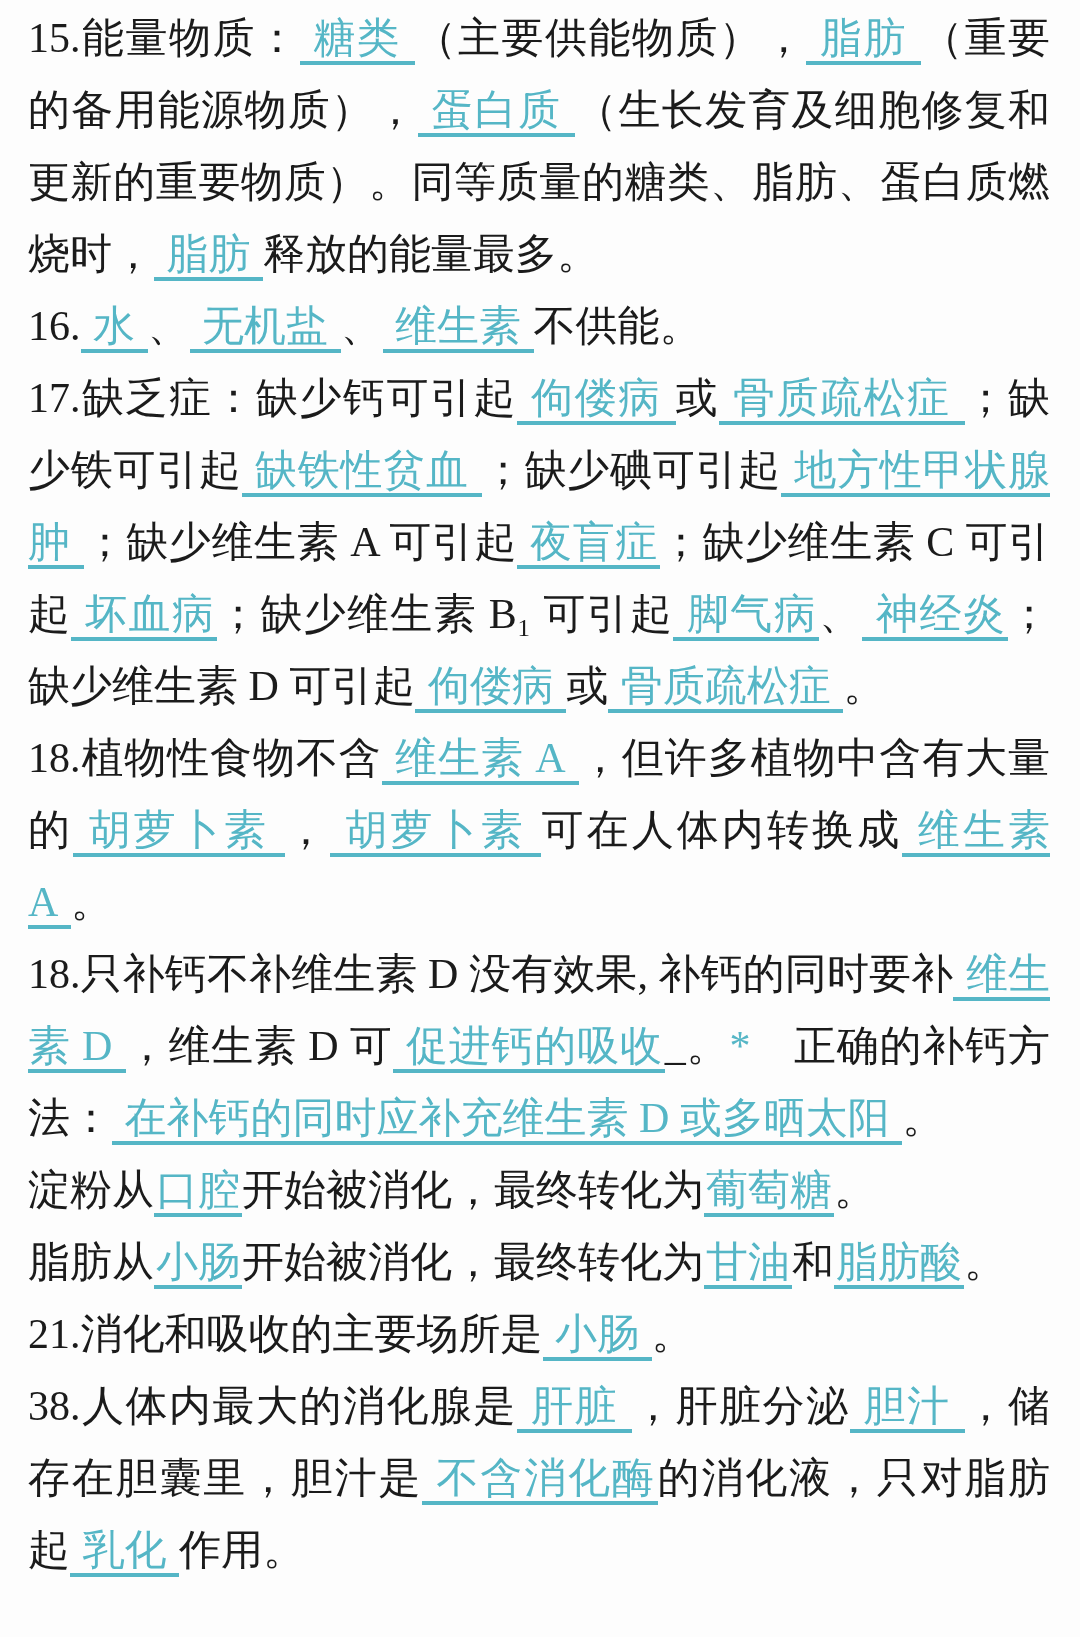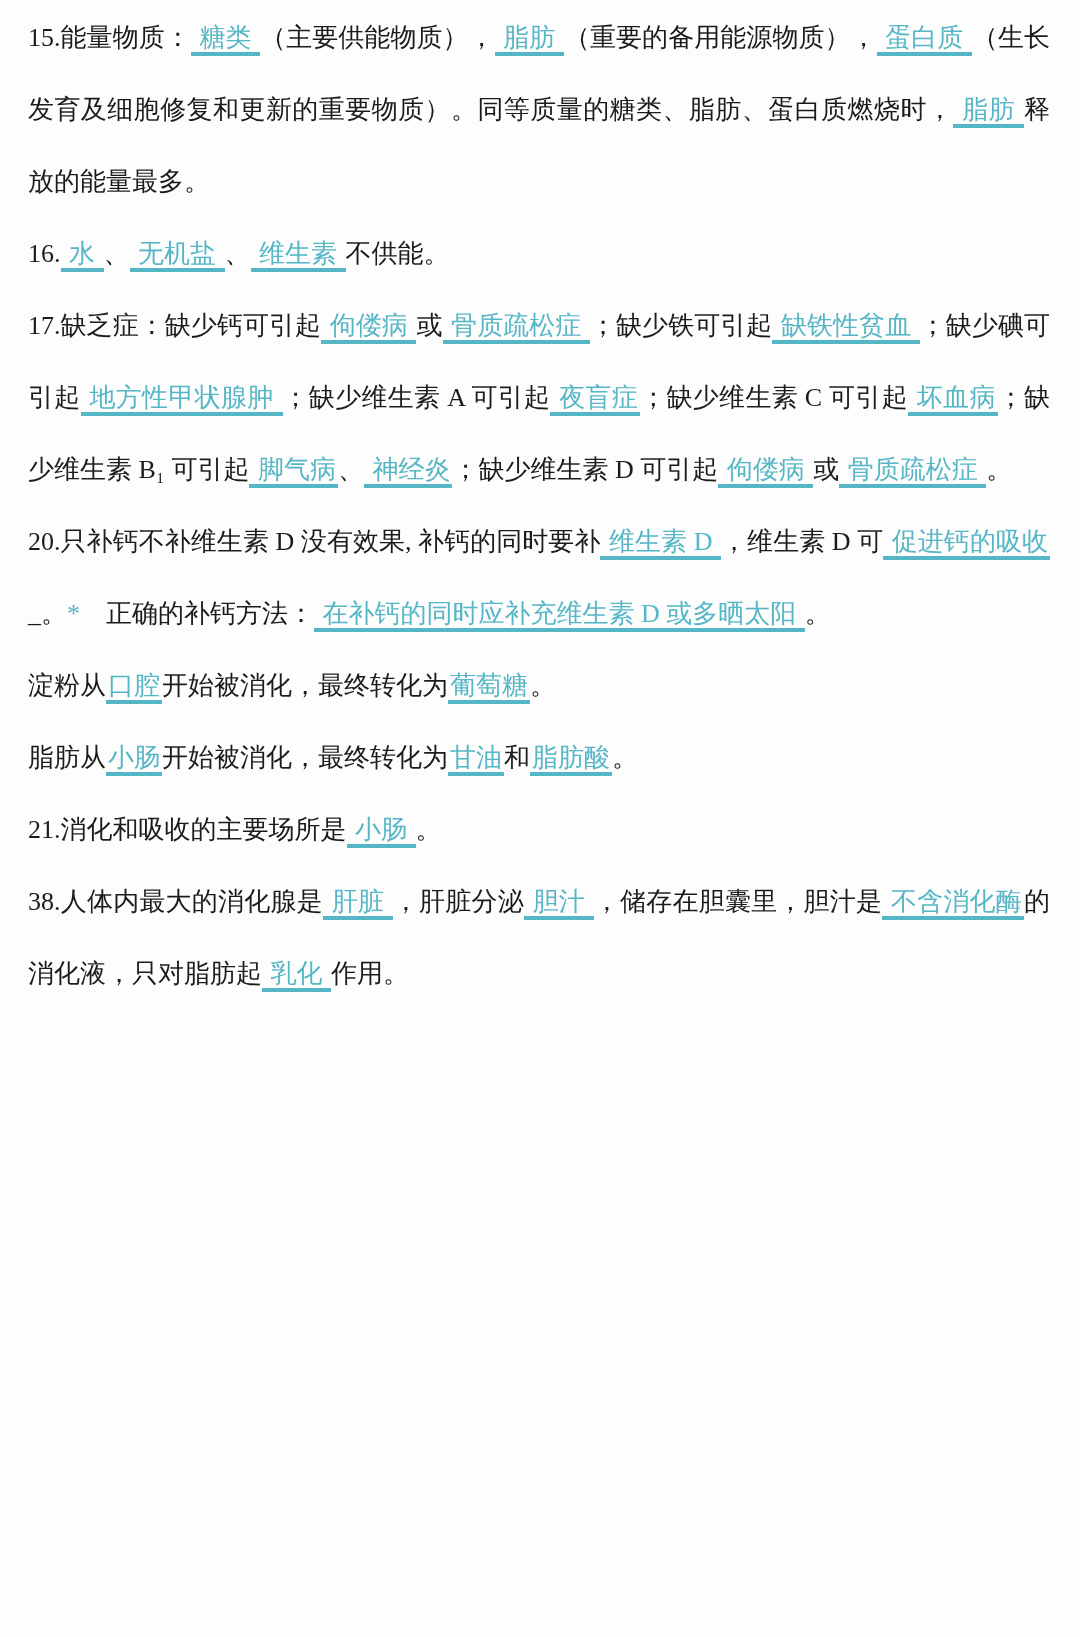--- a/index.html
+++ b/index.html
@@ -11,21 +11,21 @@
   html, body {
     margin: 0;
     padding: 0;
     background: var(--paper);
   }
   .doc {
     width: 1080px;
     height: 1637px;
     padding: 2px 30px 30px 28px;
     font-family: "Liberation Serif", "DejaVu Sans", serif;
-    font-size: 26px;
+    font-size: 42px;
     line-height: 72px;
     color: var(--ink);
     text-align: justify;
     overflow: hidden;
     background: var(--paper);
   }
   .para { margin: 0; }
   .run { color: var(--ink); }
   .blank {
     color: var(--accent);
@@ -39,18 +39,19 @@
     height: 1px;
   }
 </style>
 </head>
 <body>
 
 <div class="doc">
     <p class="para"><span class="run">15.能量物质：</span><span class="blank">&nbsp;糖类&nbsp;</span><span class="run">（主要供能物质），</span><span class="blank">&nbsp;脂肪&nbsp;</span><span class="run">（重要的备用能源物质），</span><span class="blank">&nbsp;蛋白质&nbsp;</span><span class="run">（生长发育及细胞修复和更新的重要物质）。同等质量的糖类、脂肪、蛋白质燃烧时，</span><span class="blank">&nbsp;脂肪&nbsp;</span><span class="run">释放的能量最多。</span></p>
     <p class="para"><span class="run">16.</span><span class="blank">&nbsp;水&nbsp;</span><span class="run">、</span><span class="blank">&nbsp;无机盐&nbsp;</span><span class="run">、</span><span class="blank">&nbsp;维生素&nbsp;</span><span class="run">不供能。</span></p>
     <p class="para"><span class="run">17.缺乏症：缺少钙可引起</span><span class="blank">&nbsp;佝偻病&nbsp;</span><span class="run">或</span><span class="blank">&nbsp;骨质疏松症&nbsp;</span><span class="run">；缺少铁可引起</span><span class="blank">&nbsp;缺铁性贫血&nbsp;</span><span class="run">；缺少碘可引起</span><span class="blank">&nbsp;地方性甲状腺肿&nbsp;</span><span class="run">；缺少维生素 A 可引起</span><span class="blank">&nbsp;夜盲症</span><span class="run">；缺少维生素 C 可引起</span><span class="blank">&nbsp;坏血病</span><span class="run">；缺少维生素 B₁ 可引起</span><span class="blank">&nbsp;脚气病</span><span class="run">、</span><span class="blank">&nbsp;神经炎</span><span class="run">；缺少维生素 D 可引起</span><span class="blank">&nbsp;佝偻病&nbsp;</span><span class="run">或</span><span class="blank">&nbsp;骨质疏松症&nbsp;</span><span class="run">。</span></p>
-    <p class="para"><span class="run">20.只补钙不补维生素 D 没有效果, 补钙的同时要补</span><span class="blank">&nbsp;维生素 D&nbsp;</span><span class="run">，维生素 D 可</span><span class="blank">&nbsp;促进钙的吸收</span><span class="run">_。</span><span class="accent">*</span><span class="run">　正确的补钙方法：</span><span class="blank">&nbsp;在补钙的同时应补充维生素 D 或多晒太阳&nbsp;</span><span class="run">。</span></p>
+    <p class="para"><span class="run">18.植物性食物不含</span><span class="blank">&nbsp;维生素 A&nbsp;</span><span class="run">，但许多植物中含有大量的</span><span class="blank">&nbsp;胡萝卜素&nbsp;</span><span class="run">，</span><span class="blank">&nbsp;胡萝卜素&nbsp;</span><span class="run">可在人体内转换成</span><span class="blank">&nbsp;维生素 A&nbsp;</span><span class="run">。</span></p>
+    <p class="para"><span class="run">18.只补钙不补维生素 D 没有效果, 补钙的同时要补</span><span class="blank">&nbsp;维生素 D&nbsp;</span><span class="run">，维生素 D 可</span><span class="blank">&nbsp;促进钙的吸收</span><span class="run">_。</span><span class="accent">*</span><span class="run">　正确的补钙方法：</span><span class="blank">&nbsp;在补钙的同时应补充维生素 D 或多晒太阳&nbsp;</span><span class="run">。</span></p>
     <p class="para"><span class="run">淀粉从</span><span class="blank">口腔</span><span class="run">开始被消化，最终转化为</span><span class="blank">葡萄糖</span><span class="run">。</span></p>
     <p class="para"><span class="run">脂肪从</span><span class="blank">小肠</span><span class="run">开始被消化，最终转化为</span><span class="blank">甘油</span><span class="run">和</span><span class="blank">脂肪酸</span><span class="run">。</span></p>
     <p class="para"><span class="run">21.消化和吸收的主要场所是</span><span class="blank">&nbsp;小肠&nbsp;</span><span class="run">。</span></p>
     <p class="para"><span class="run">38.人体内最大的消化腺是</span><span class="blank">&nbsp;肝脏&nbsp;</span><span class="run">，肝脏分泌</span><span class="blank">&nbsp;胆汁&nbsp;</span><span class="run">，储存在胆囊里，胆汁是</span><span class="blank">&nbsp;不含消化酶</span><span class="run">的消化液，只对脂肪起</span><span class="blank">&nbsp;乳化&nbsp;</span><span class="run">作用。</span></p>
   </div>
 
 </body></html>

